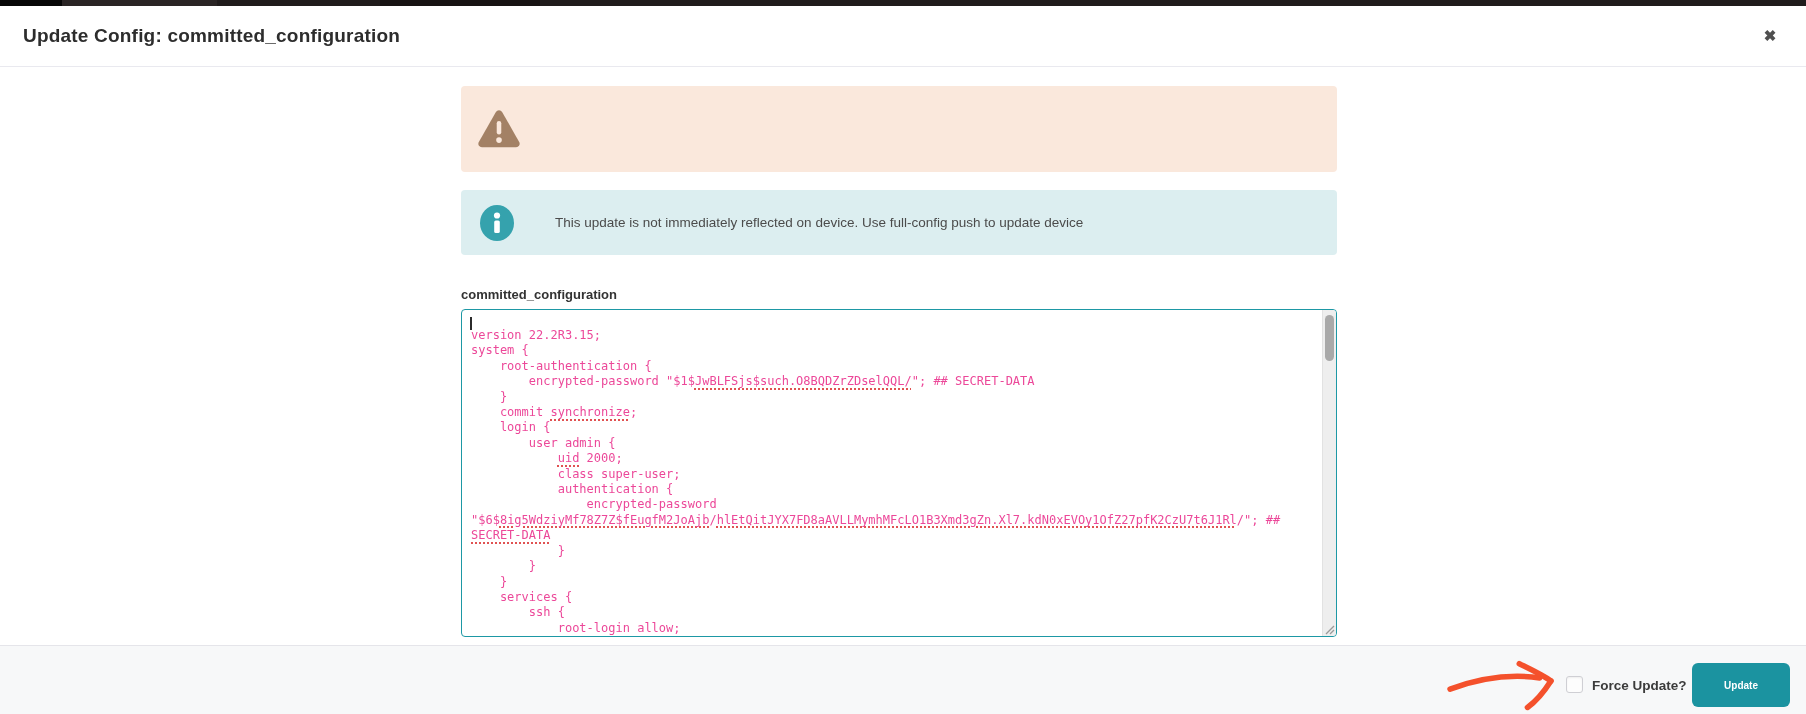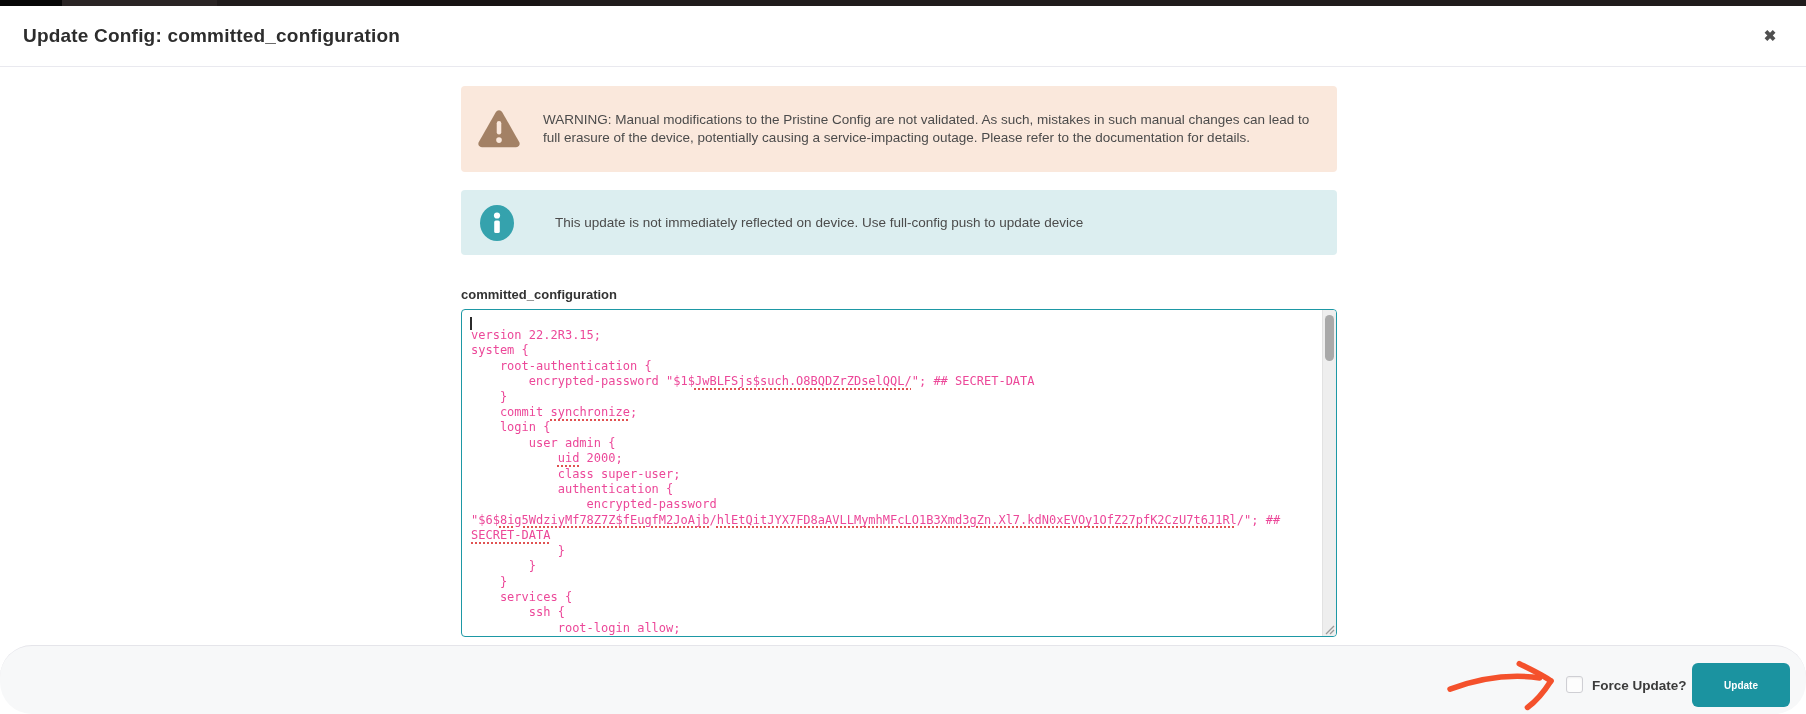--- a/index.html
+++ b/index.html
@@ -69,21 +69,21 @@
   }
   .scroll-thumb {
     position:absolute; top:5px; left:2px; width:9px; height:46px;
     background:#a9a9a9; border-radius:5px;
   }
   .resize-handle { position:absolute; right:1px; bottom:1px; width:12px; height:12px; }
 
   
   .footer {
     position:absolute; left:0; bottom:0; width:1806px; height:69px;
-    background:var(--footer-bg,#f7f8f9); border-top:1px solid #e5e5ea;border-radius:32px;
+    background:var(--footer-bg,#f7f8f9); border-top:1px solid #e5e5ea;
   }
   .annotation-arrow { position:absolute; left:1446px; top:11px; width:112px; height:54px; }
   .force-checkbox {
     position:absolute; left:1566px; top:30px; width:17px; height:17px;
     appearance:none; -webkit-appearance:none; margin:0;
     background:#fdfdfd; border:1px solid #cfcfd4; border-radius:3px;
     box-shadow:inset 0 1px 2px rgba(0,0,0,.06); cursor:pointer;
   }
   .force-label {
     position:absolute; left:1592px; top:32px;
@@ -111,21 +111,20 @@
 </div>
 
 <div class="content">
 
   <div class="banner banner-warning">
     <svg class="warn-icon-svg" viewBox="0 0 24 22">
       <path d="M10.3 1.6 L0.9 18.1 A1.95 1.95 0 0 0 2.6 21 L21.4 21 A1.95 1.95 0 0 0 23.1 18.1 L13.7 1.6 A1.97 1.97 0 0 0 10.3 1.6 Z" fill="#a38165"></path>
       <rect x="10.75" y="6.6" width="2.5" height="7.4" rx="1.25" fill="#fae8dc"></rect>
       <circle cx="12" cy="17.1" r="1.55" fill="#fae8dc"></circle>
     </svg>
-    <div class="banner-text">WARNING: Manual modifications to the Pristine Config are not validated. As such, mistakes in such manual changes can lead to full erasure of the device, potentially causing a service-impacting outage. Please refer to the documentation for details.</div>
   </div>
 
   <div class="banner banner-info">
     <svg class="info-icon-svg" viewBox="0 0 36 36">
       <ellipse cx="18" cy="18" rx="17" ry="18" fill="#35a2ad"></ellipse>
       <circle cx="18" cy="10.5" r="3.1" fill="#ffffff"></circle>
       <rect x="15.2" y="15.5" width="5.6" height="12.5" rx="1.6" fill="#ffffff"></rect>
     </svg>
     <div class="banner-text">This update is not immediately reflected on device. Use full-config push to update device</div>
   </div>

